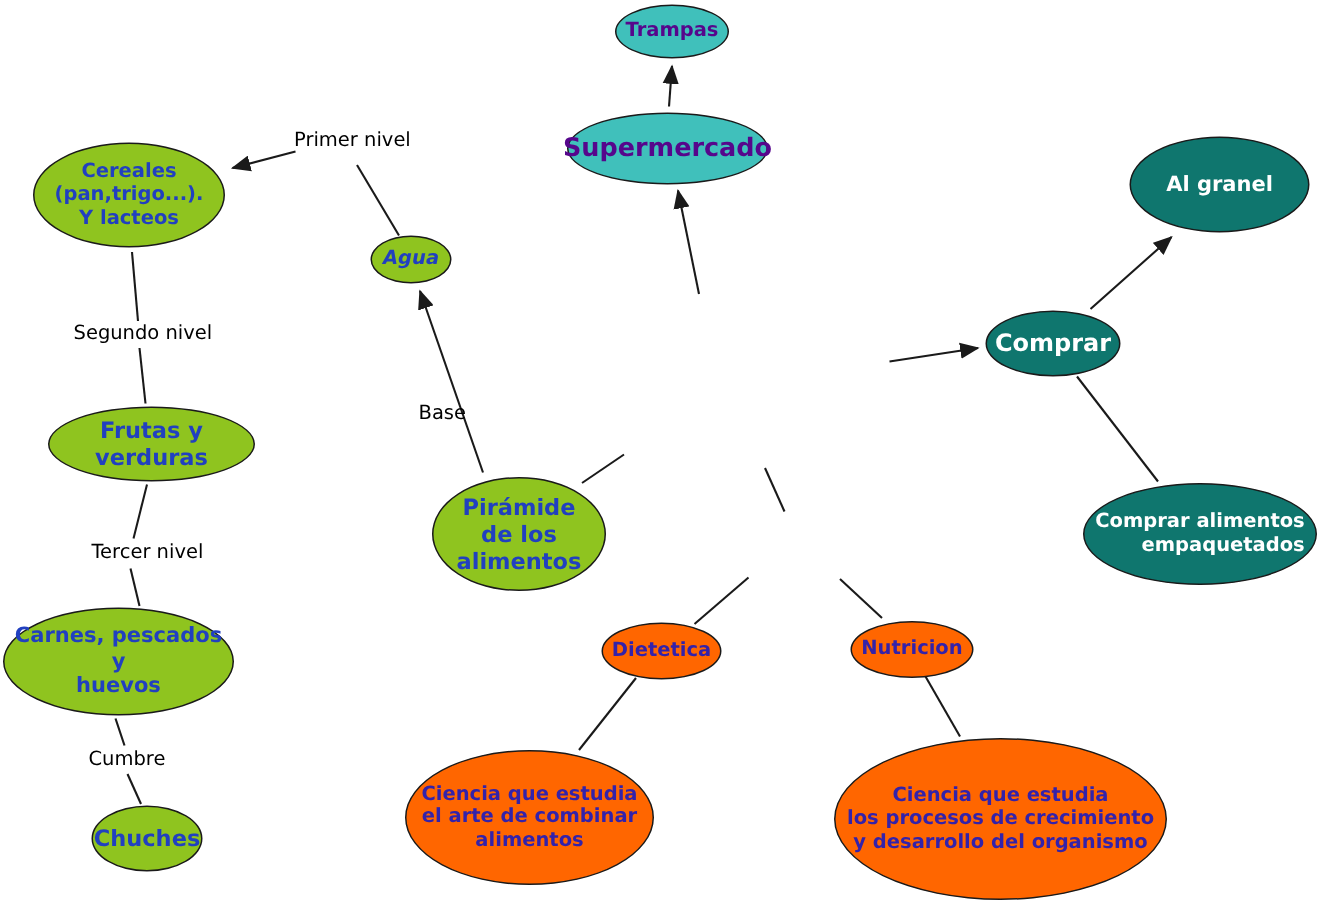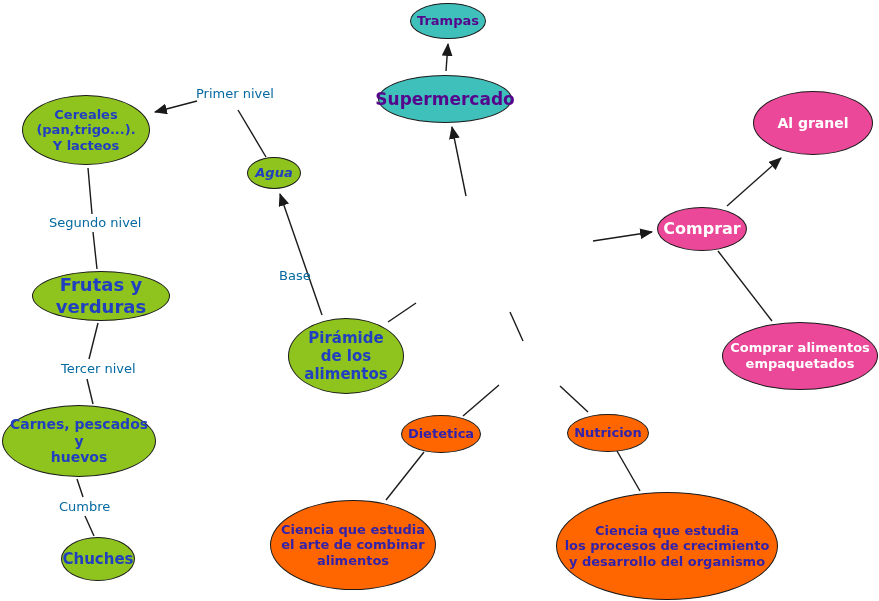--- a/index.html
+++ b/index.html
@@ -9,25 +9,25 @@
   }
   #edges{position:absolute;left:0;top:0;width:879px;height:601px;}
   .node{
     position:absolute;border:1.6px solid #1a1a1a;border-radius:50%;
     display:flex;align-items:center;justify-content:center;
     text-align:center;font-weight:bold;line-height:1.2;box-sizing:border-box;
   }
   .node .lbl{white-space:pre-line;display:block;padding:0 2px;}
   .n-green{background:#8FC41F;color:#2140C0;}
   .n-teal{background:#40C0BB;color:#56068C;}
-  .n-magenta{background:#ec4899;color:#FFFFFF;}
+  .n-magenta{background:#0f766e;color:#FFFFFF;text-align:right;}
   .n-orange{background:#FF6600;color:#3322AA;}
   .n-yellow{background:#FFFF00;color:#FF0000;}
   .edge-label{
-    position:absolute;color:#0369a1;font-size:13px;font-weight:normal;
+    position:absolute;color:#000000;font-size:13px;font-weight:normal;
     white-space:nowrap;
   }
 </style>
 </head>
 <body>
 
 <div id="canvas">
 
   <svg id="edges" width="879" height="601" viewBox="0 0 879 601" xmlns="http://www.w3.org/2000/svg">
     <defs>
@@ -101,21 +101,21 @@
 alimentos</span>
   </div>
   <div class="node n-green" style="left:247px;top:157px;width:54px;height:32px;font-size:13px;font-style:italic;">
     <span class="lbl">Agua</span>
   </div>
   <div class="node n-green" style="left:22px;top:95px;width:128px;height:70px;font-size:13px;">
     <span class="lbl">Cereales
 (pan,trigo...).
 Y lacteos</span>
   </div>
-  <div class="node n-green" style="left:32px;top:271px;width:138px;height:50px;font-size:18px;">
+  <div class="node n-green" style="left:32px;top:271px;width:138px;height:50px;font-size:15px;">
     <span class="lbl">Frutas y verduras</span>
   </div>
   <div class="node n-green" style="left:2px;top:405px;width:154px;height:72px;font-size:14px;">
     <span class="lbl">Carnes, pescados y
 huevos</span>
   </div>
   <div class="node n-green" style="left:61px;top:537px;width:74px;height:44px;font-size:15px;">
     <span class="lbl">Chuches</span>
   </div>
 

